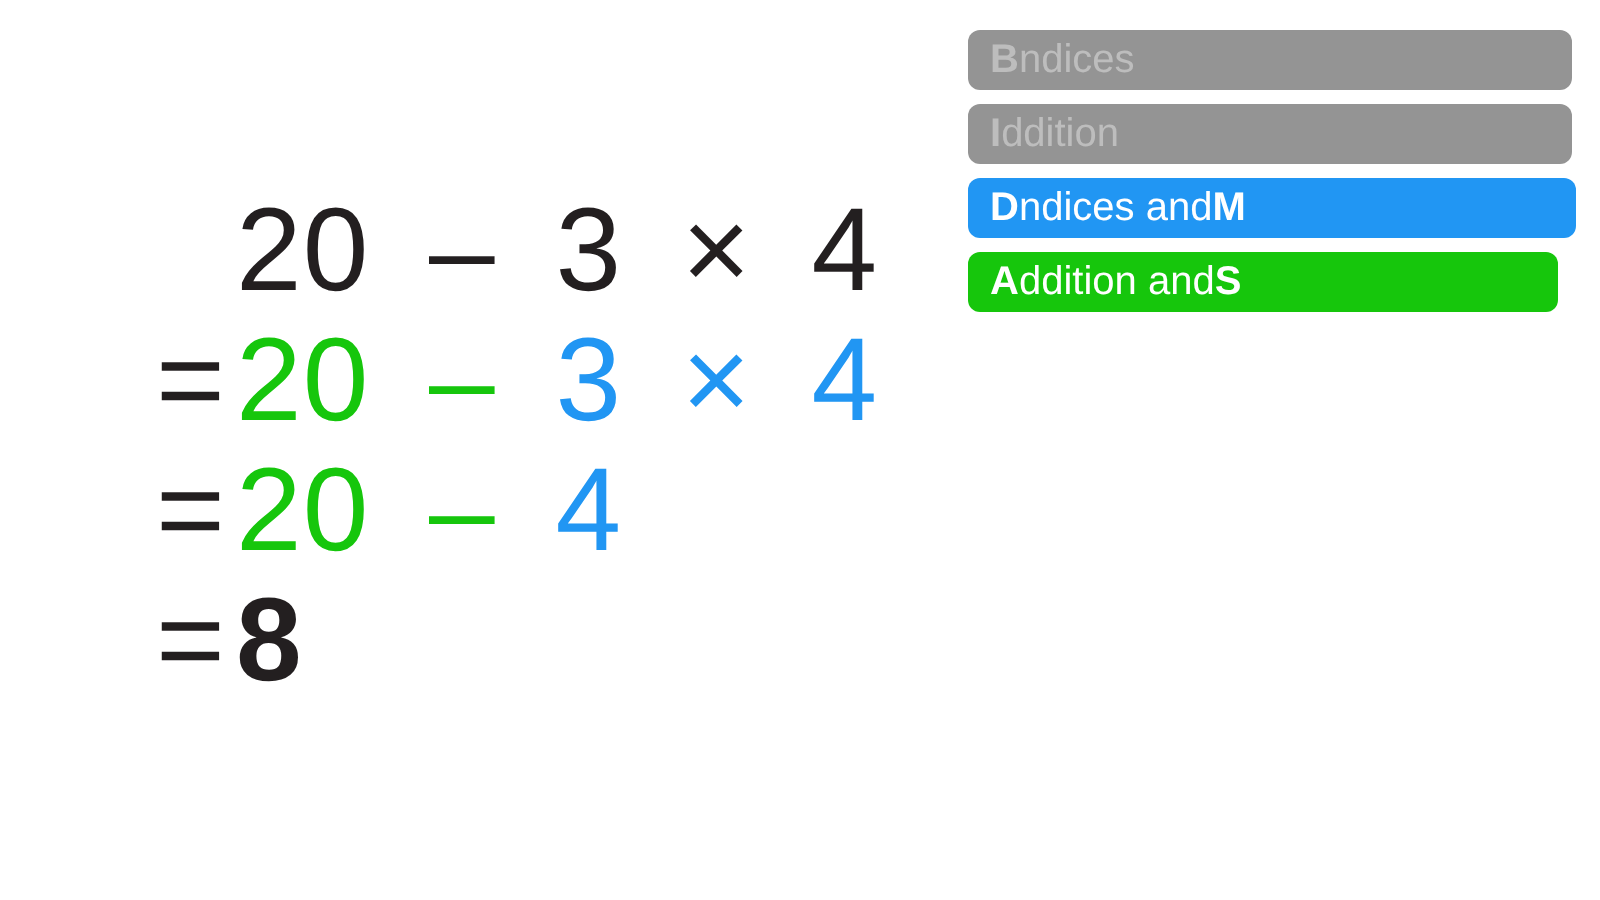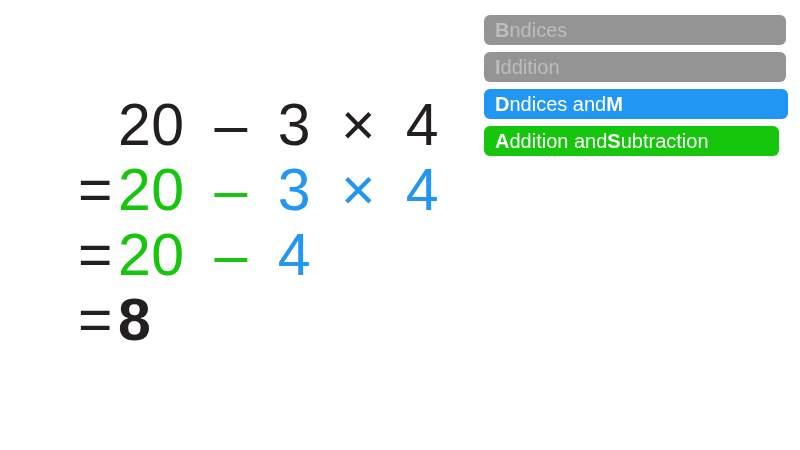--- a/index.html
+++ b/index.html
@@ -155,16 +155,15 @@
   <div class="key-bar active-blue">
     <span class="key-initial">D</span>
       <span class="key-rest">ndices and </span>
       <span class="key-initial">M</span>
   </div>
 
   <div class="key-bar active-green">
     <span class="key-initial">A</span>
       <span class="key-rest">ddition and </span>
       <span class="key-initial">S</span>
-      <span class="key-rest">ubtraction</span>
   </div>
 
 </div>
 
 </body></html>

